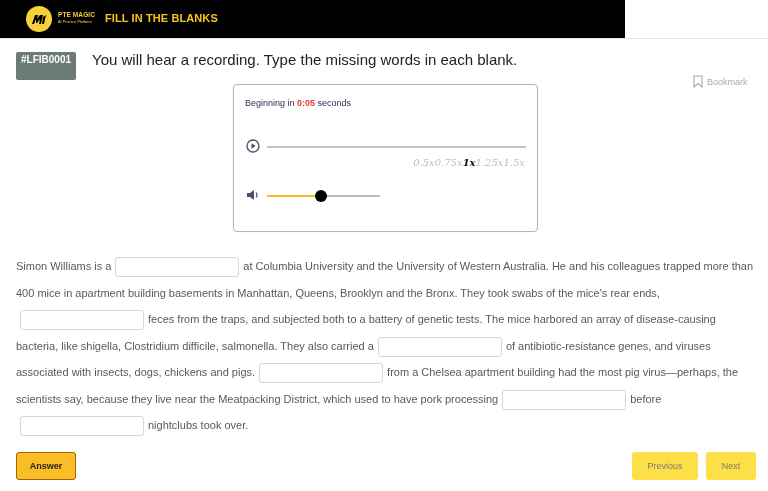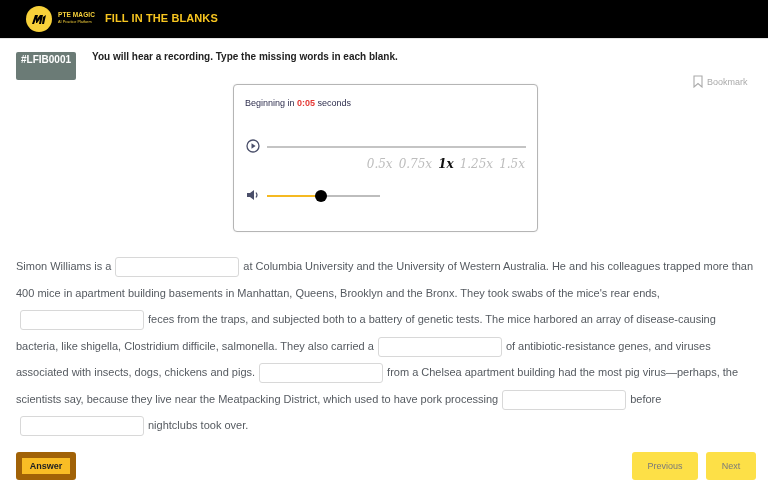--- a/index.html
+++ b/index.html
@@ -1,45 +1,45 @@
 <!DOCTYPE html>
 <html><head>
   <meta charset="utf-8">
   <style>
     * { box-sizing: border-box; margin: 0; padding: 0; }
     html, body { width: 768px; height: 491px; overflow: hidden; background: #ffffff; font-family: "Liberation Sans", "DejaVu Sans", sans-serif; }
-    .topbar { position: absolute; left: 0; top: 0; width: 768px; height: 38px; background: #000000; }
+    .topbar { position: absolute; left: 0; top: 0; width: 625px; height: 38px; background: #000000; }
     .logo-circle { position: absolute; left: 26px; top: 6px; width: 26px; height: 26px; border-radius: 50%; background: #f7d13a; display: flex; align-items: center; justify-content: center; }
     .logo-circle svg { width: 16px; height: 12px; }
     .brand { position: absolute; left: 58px; top: 11px; color: #f7d13a; font-weight: bold; font-size: 6.5px; letter-spacing: 0.1px; }
     .brand-sub { position: absolute; left: 58px; top: 20px; color: #f7d13a; font-size: 3.8px; }
     .title { position: absolute; left: 105px; top: 12px; color: #f7c520; font-weight: bold; font-size: 11px; letter-spacing: 0.1px; }
     .subline { position: absolute; left: 0; top: 38px; width: 768px; height: 1px; background: #e5e5e5; }
 
     .qid { position: absolute; left: 16px; top: 52px; height: 28px; padding: 0 5px; background: #6b7b76; color: #ffffff; border-radius: 2px; font-size: 10px; line-height: 16px; font-weight: bold; }
-    .instruction { position: absolute; left: 92px; top: 51px; color: #222222; font-size: 10px; font-weight: bold; }
+    .instruction { position: absolute; left: 92px; top: 51px; color: #222222; font-size: 15px; font-weight: normal; }
     .bookmark { position: absolute; left: 693px; top: 51px; display: flex; align-items: center; gap: 4px; color: #aaaaaa; font-size: 9px; cursor: pointer; margin-top: 24px; }
     .bookmark svg { width: 10px; height: 13px; }
 
     .player { position: absolute; left: 233px; top: 84px; width: 305px; height: 148px; border: 1px solid #b5b5b5; border-radius: 4px; background: #fff; box-shadow: 0 0 2px rgba(0,0,0,0.08); padding-left: 44px; }
     .countdown { position: absolute; left: 11px; top: 13px; font-size: 9px; color: #2f2f4f; }
     .countdown .time { color: #e53935; font-weight: bold; }
     .play-btn { position: absolute; left: 12px; top: 54px; width: 14px; height: 14px; }
     .progress-track { position: absolute; left: 33px; top: 61px; width: 259px; height: 2px; background: #c4c4c4; }
-    .speeds { position: absolute; right: 12px; top: 72px; display: flex; gap: 6px; font-size: 12px; font-style: italic; color: #bdbdbd; font-family: "DejaVu Serif", serif; }
+    .speeds { position: absolute; right: 12px; top: 72px; display: flex; font-size: 10px; font-style: italic; color: #bdbdbd; font-family: "DejaVu Serif", serif; }
     .speeds .active { color: #111; font-weight: bold; }
     .vol-icon { position: absolute; left: 12px; top: 104px; width: 14px; height: 12px; }
     .vol-track { position: absolute; left: 33px; top: 110px; width: 113px; height: 2px; background: #bdbdbd; }
     .vol-fill { position: absolute; left: 0; top: 0; width: 54px; height: 2px; background: #f5b921; }
     .vol-knob { position: absolute; left: 48px; top: -5px; width: 12px; height: 12px; border-radius: 50%; background: #000; }
 
     .passage { position: absolute; left: 16px; top: 253px; width: 740px; font-size: 11px; color: #555a60; line-height: 26.5px; }
     .blank { display: inline-block; width: 124px; height: 20px; border: 1px solid #d8d8d8; border-radius: 3px; vertical-align: middle; margin: 0 4px; background: #fff; font-size: 11px; padding: 0 4px; }
 
-    .answer-btn { position: absolute; left: 16px; top: 452px; width: 60px; height: 28px; background: #f9bd25; border: 6px solid #a16207; border-radius: 3px; color: #222; font-weight: bold; font-size: 9px; display: flex; align-items: center; justify-content: center; cursor: pointer; }
+    .answer-btn { position: absolute; left: 16px; top: 452px; width: 60px; height: 28px; background: #f9bd25; border: 1px solid #a16207; border-radius: 3px; color: #222; font-weight: bold; font-size: 9px; display: flex; align-items: center; justify-content: center; cursor: pointer; }
     .prev-btn { position: absolute; left: 632px; top: 452px; width: 66px; height: 28px; background: #fde047; border-radius: 3px; color: #7a7a7a; font-size: 9px; display: flex; align-items: center; justify-content: center; cursor: pointer; }
     .next-btn { position: absolute; left: 706px; top: 452px; width: 50px; height: 28px; background: #fde047; border-radius: 3px; color: #7a7a7a; font-size: 9px; display: flex; align-items: center; justify-content: center; cursor: pointer; }
   </style>
 </head>
 <body>
 
 <div class="topbar">
   <div class="logo-circle">
     <svg viewBox="0 0 16 12">
         <path d="M1 11 L4 2 L7 2 L6 6 L9 2 L12 2 L10 11 L8 11 L9 6 L6 10 L5 10 L5 6 L3 11 Z M12 4 L15 2 L13 11 L11 11 Z" fill="#000"></path>

